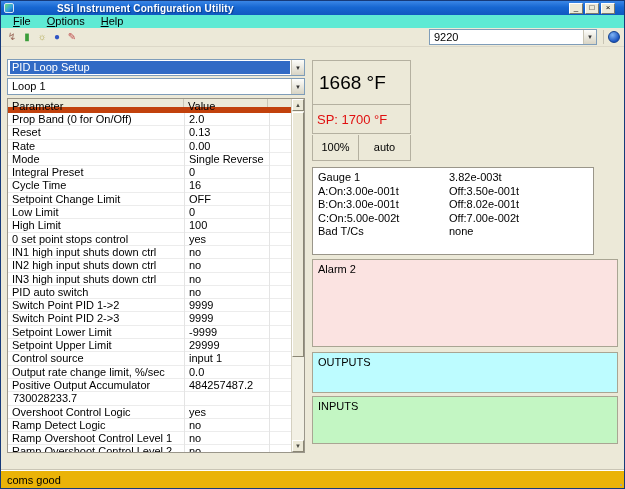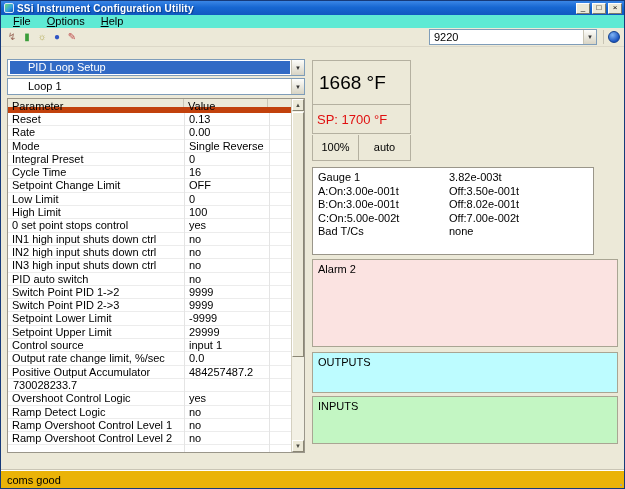--- a/index.html
+++ b/index.html
@@ -5,21 +5,21 @@
   * { margin:0; padding:0; box-sizing:border-box; }
   html,body { background:#9aa5b1; }
   body { font-family:"Liberation Sans", sans-serif; font-size:11px; color:#000; }
 
   .window { position:relative; width:625px; height:489px; background:#ece9d8;
             border:1px solid #163a7a; overflow:hidden; }
 
   
   .titlebar { position:absolute; top:0; left:0; right:0; height:14px;
               background:linear-gradient(180deg,#3a86e6 0%, #1767d2 45%, #0f59c0 100%);
-              display:flex; align-items:center; padding:0 2px 0 3px; }
+              display:flex; align-items:center; padding:0 9px 0 3px;gap:40px; }
   .app-icon { width:10px; height:10px; margin-right:3px; border-radius:2px;
               background:linear-gradient(135deg,#6fe07a 0%, #2f9de0 60%, #1256b0 100%);
               border:1px solid #d7e6f8; }
   .title-text { color:#fff; font-weight:bold; font-size:10px; letter-spacing:.2px;
                 text-shadow:1px 1px 1px #0a3c8a; flex:1; white-space:nowrap; overflow:hidden; }
   .winbtns { display:flex; gap:2px; }
   .winbtn { width:14px; height:11px; background:#ece9d8; border:1px solid;
             border-color:#fff #7a7a6a #7a7a6a #fff; font-size:8px; line-height:8px;
             text-align:center; color:#000; cursor:default; }
 
@@ -42,21 +42,21 @@
   .combo-arrow { width:13px; height:100%; display:flex; align-items:center; justify-content:center;
                  font-size:6px; color:#333; background:linear-gradient(180deg,#fdfdfb,#d8d4c4); border-left:1px solid #c8c4b4; }
   .tb-sep { width:1px; height:14px; background:#c8c4b4; margin:0 4px 0 6px; }
   .info-icon { width:12px; height:12px; border-radius:50%;
                background:radial-gradient(circle at 35% 30%, #7fb4f4, #1c55c0 70%);
                border:1px solid #12408f; }
 
   
   .combo { position:absolute; left:6px; width:298px; height:17px; background:#fff;
            border:1px solid #7f9db9; display:flex; align-items:center; }
-  .combo .val { margin:1px 1px 1px 2px; padding:0 18px; line-height:13px; }
+  .combo .val { margin:1px 1px 1px 2px; padding:0 2px; line-height:13px; }
   .combo.sel .val { background:#316ac5; color:#fff; flex:1; }
   .combo1 { top:58px; } .combo2 { top:77px; }
 
   .param-table { position:absolute; left:6px; top:97px; width:298px; height:355px;
                  background:#fff; border:1px solid #9a968a; }
   .grid-header { position:absolute; top:0; left:0; right:13px; height:14px; display:flex;
                  background:#ece9d8; border-bottom:6px solid #c2410c; }
   .hcell { padding:1px 0 0 4px; border-right:1px solid #c9c5b5; }
   .hcell.c1 { width:176px; } .hcell.c2 { width:84px; } .hcell.c3 { flex:1; border-right:none; }
   .grid-body { position:absolute; top:14px; left:0; right:13px; bottom:0; overflow:hidden; }
@@ -151,20 +151,24 @@
   </div>
 
   <div class="param-table">
     <div class="grid-header">
       <span class="hcell c1">Parameter</span>
       <span class="hcell c2">Value</span>
       <span class="hcell c3"></span>
     </div>
     <div class="grid-body">
         <div class="drow">
+          <span class="dcell">Prop Band (0 for On/Off)</span>
+          <span class="dcell">2.0</span>
+        </div>
+        <div class="drow">
           <span class="dcell">Reset</span>
           <span class="dcell">0.13</span>
         </div>
         <div class="drow">
           <span class="dcell">Rate</span>
           <span class="dcell">0.00</span>
         </div>
         <div class="drow">
           <span class="dcell">Mode</span>
           <span class="dcell">Single Reverse</span>

